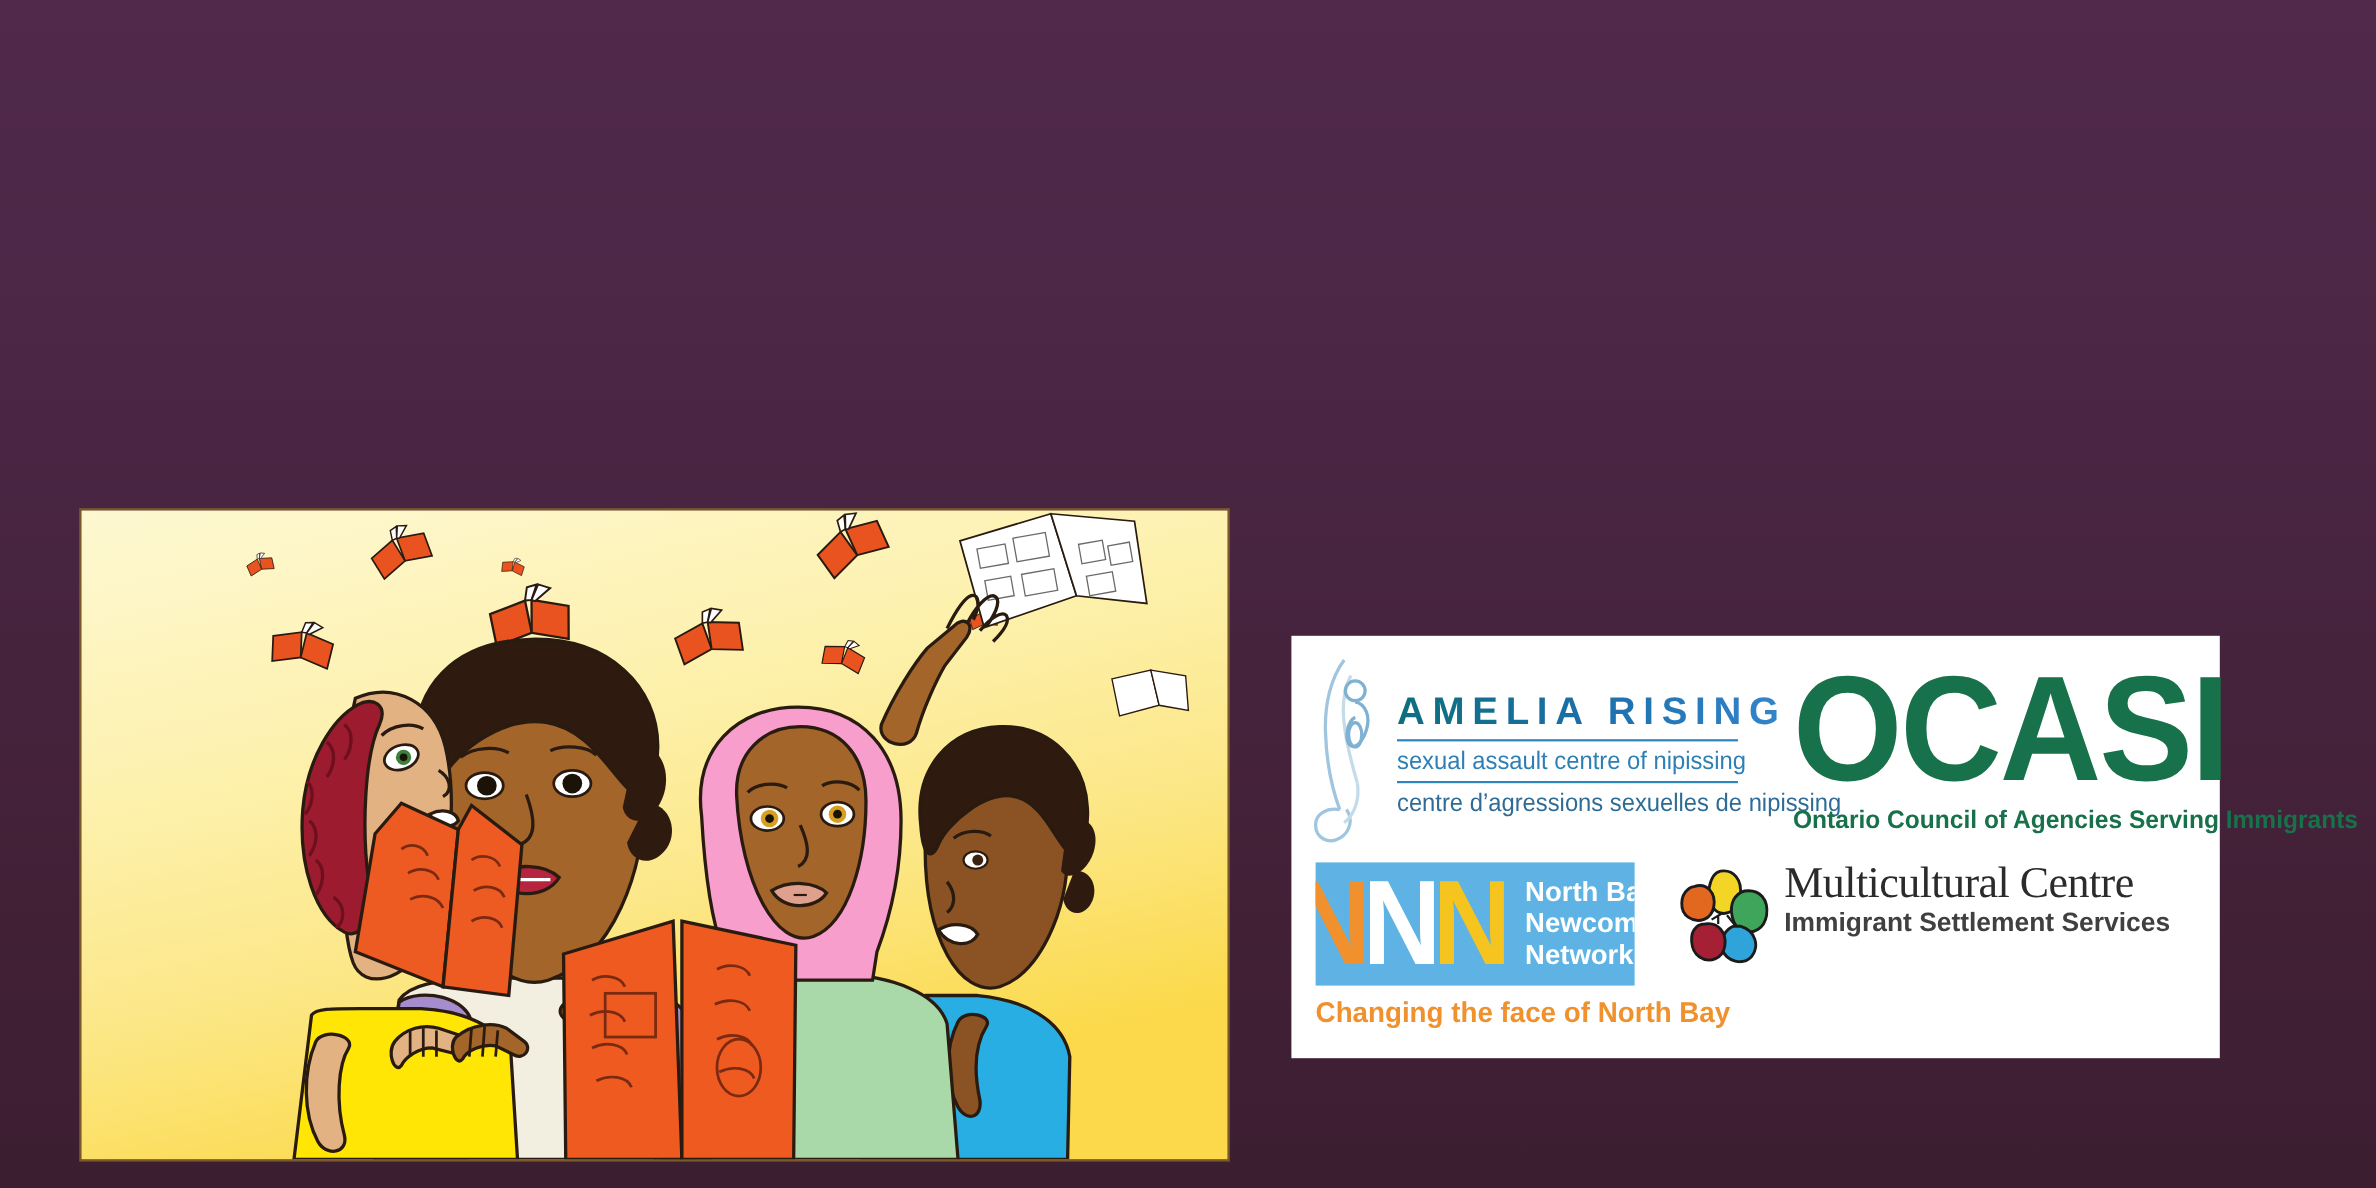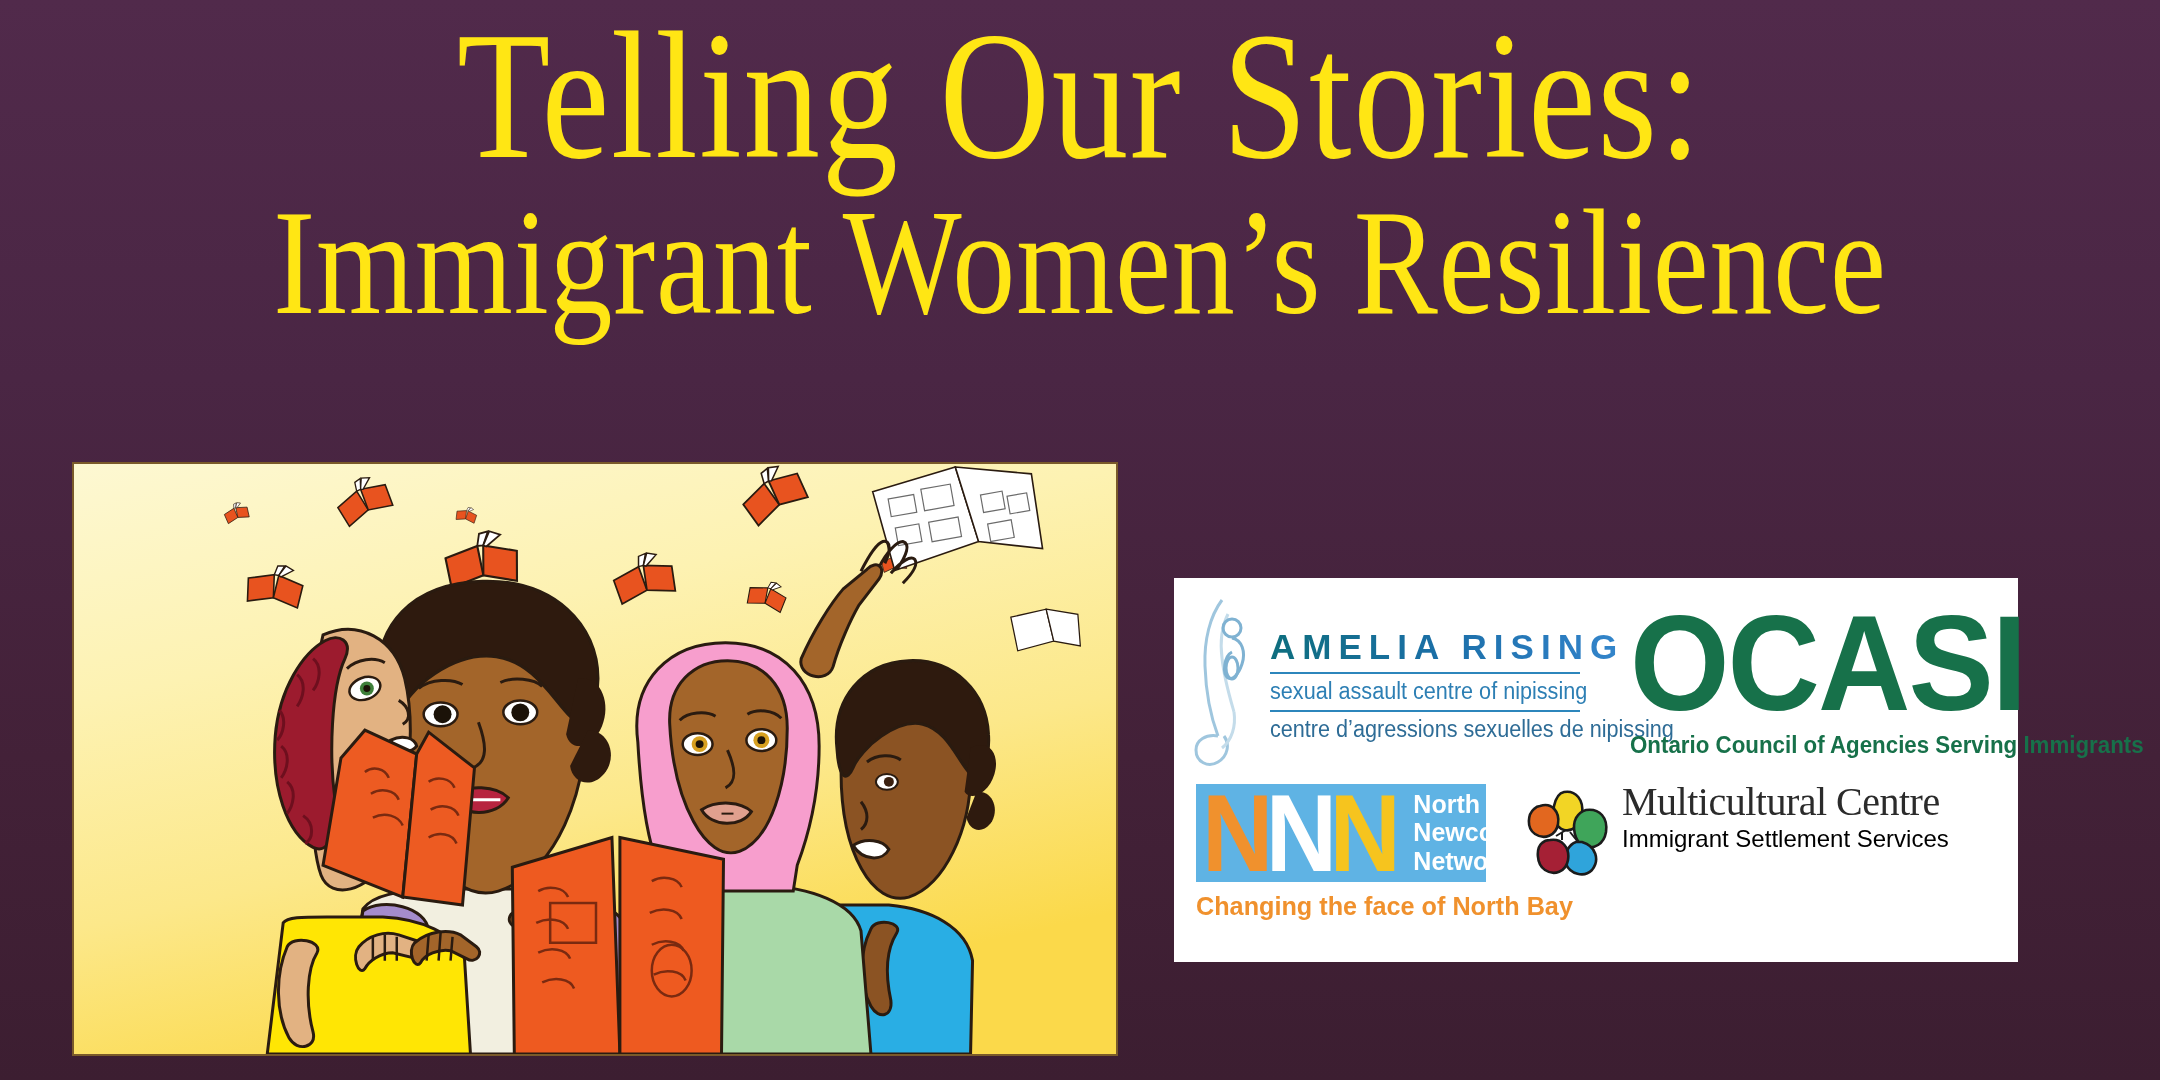--- a/index.html
+++ b/index.html
@@ -104,23 +104,23 @@
     font-family: "Liberation Sans", sans-serif;
     font-size: 23px; font-weight: 700; color: #17714A;
     white-space: nowrap; margin-top: 8px;
     transform: scaleX(0.97); transform-origin: left center;
   }
 
   
   #nnn-logo { width: 300px; flex: none; }
   #nnn-box {
     background: #5FB3E4;
-    width: 290px; height: 98px;
+    width: 290px; height: 112px;
     display: flex; align-items: center;
-    position: relative; overflow: hidden;
+    position: relative; overflow: hidden; justify-content: center;
   }
   #nnn-letters {
     font-family: "Liberation Sans", sans-serif;
     font-weight: 700; font-size: 104px; line-height: 1;
     letter-spacing: -8px;
     margin-left: 6px;
     transform: scaleY(1.05) scaleX(0.95);
     transform-origin: left center;
   }
   #nnn-letters .n1 { color: #F0912D; }
@@ -146,33 +146,29 @@
     font-family: "Liberation Sans", sans-serif;
     font-size: 32px; color: #2B2B2B; letter-spacing: 0.5px; white-space: nowrap;
   }
   #mcc-line2 {
     font-family: Liberation Serif, serif;
     font-size: 40px; color: #2B2B2B; letter-spacing: -0.5px;
     line-height: 1.02; white-space: nowrap; margin-top: -2px;
   }
   #mcc-line3 {
     font-family: "Liberation Sans", sans-serif;
-    font-size: 24px; font-weight: 400; color: #000000;
+    font-size: 24px; font-weight: 700; color: #404040;
     white-space: nowrap; margin-top: 3px;
   }
 </style>
 </head>
 <body>
 
 <div id="poster">
 
-  <div id="title-block">
-    <div class="title-line" id="title-line-1">Telling Our Stories:</div>
-    <div class="title-line" id="title-line-2">Immigrant Women’s Resilience</div>
-  </div>
 
   <div id="illustration">
     <svg viewBox="0 0 1046 594" preserveAspectRatio="none">
       <defs>
         <linearGradient id="skyGrad" x1="0" y1="0" x2="0.4" y2="1">
           <stop offset="0%" stop-color="#FDF8D2"></stop>
           <stop offset="35%" stop-color="#FDF2B2"></stop>
           <stop offset="68%" stop-color="#FCE88A"></stop>
           <stop offset="100%" stop-color="#FBD94A"></stop>
         </linearGradient>

